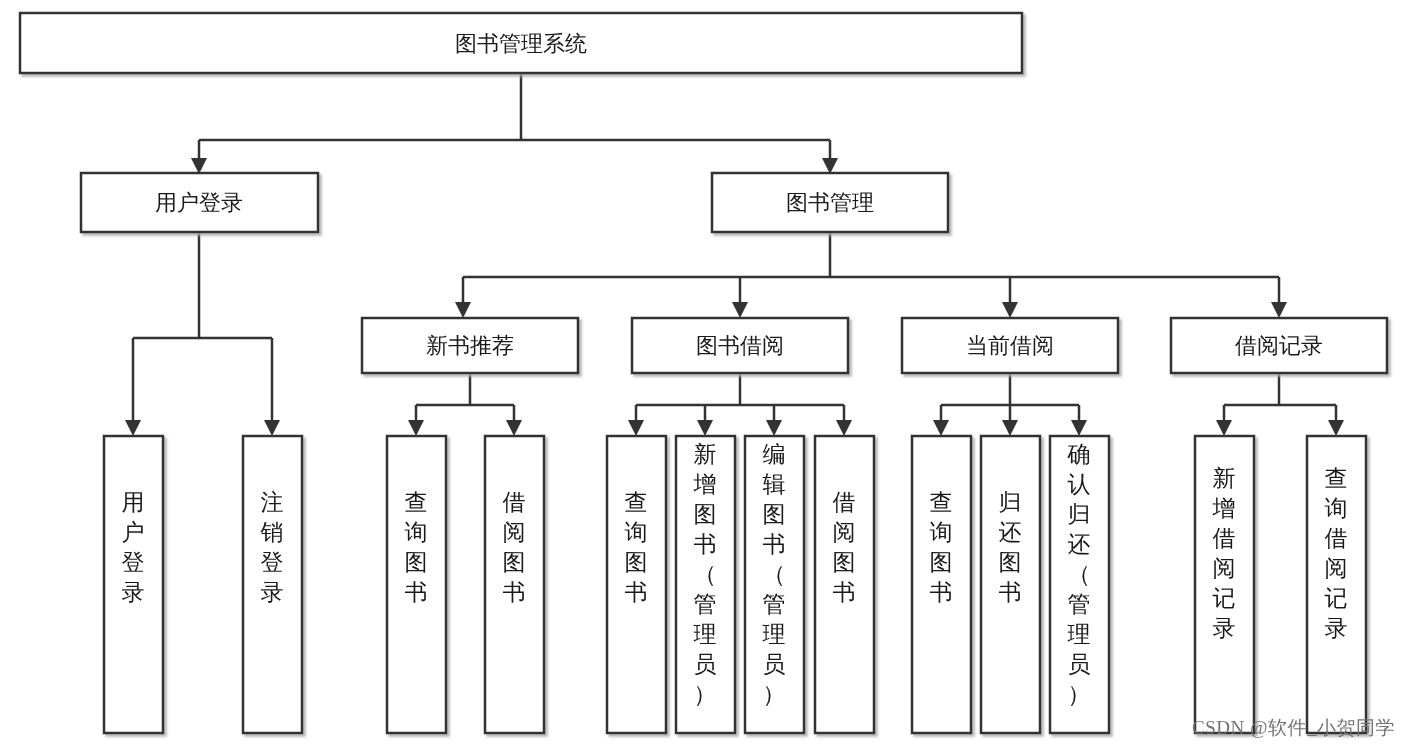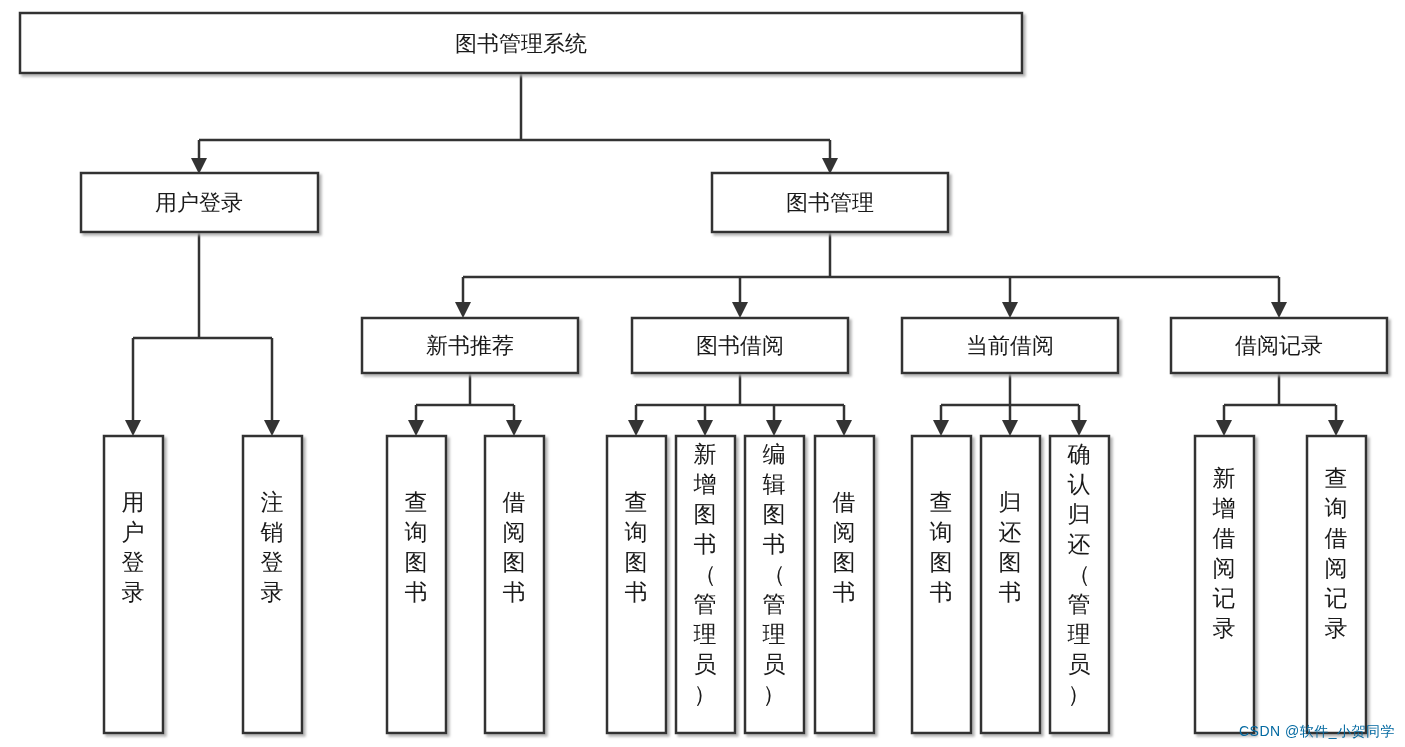--- a/index.html
+++ b/index.html
@@ -44,23 +44,23 @@
     stroke-linecap: butt;
   }
   .arrow-head {
     fill: #333333;
     stroke: none;
   }
   .watermark {
     position: absolute;
     right: 10px;
     bottom: 6px;
-    font-family: Liberation Sans, sans-serif;
-    font-size: 14px;
-    color: #0369a1;
+    font-family: Liberation Serif, serif;
+    font-size: 19px;
+    color: #737373;
     white-space: nowrap;
     letter-spacing: 0.5px;
     pointer-events: none;
   }
 </style>
 </head>
 <body>
 
 <svg id="diagram" viewBox="0 0 1405 747" xmlns="http://www.w3.org/2000/svg">
 

